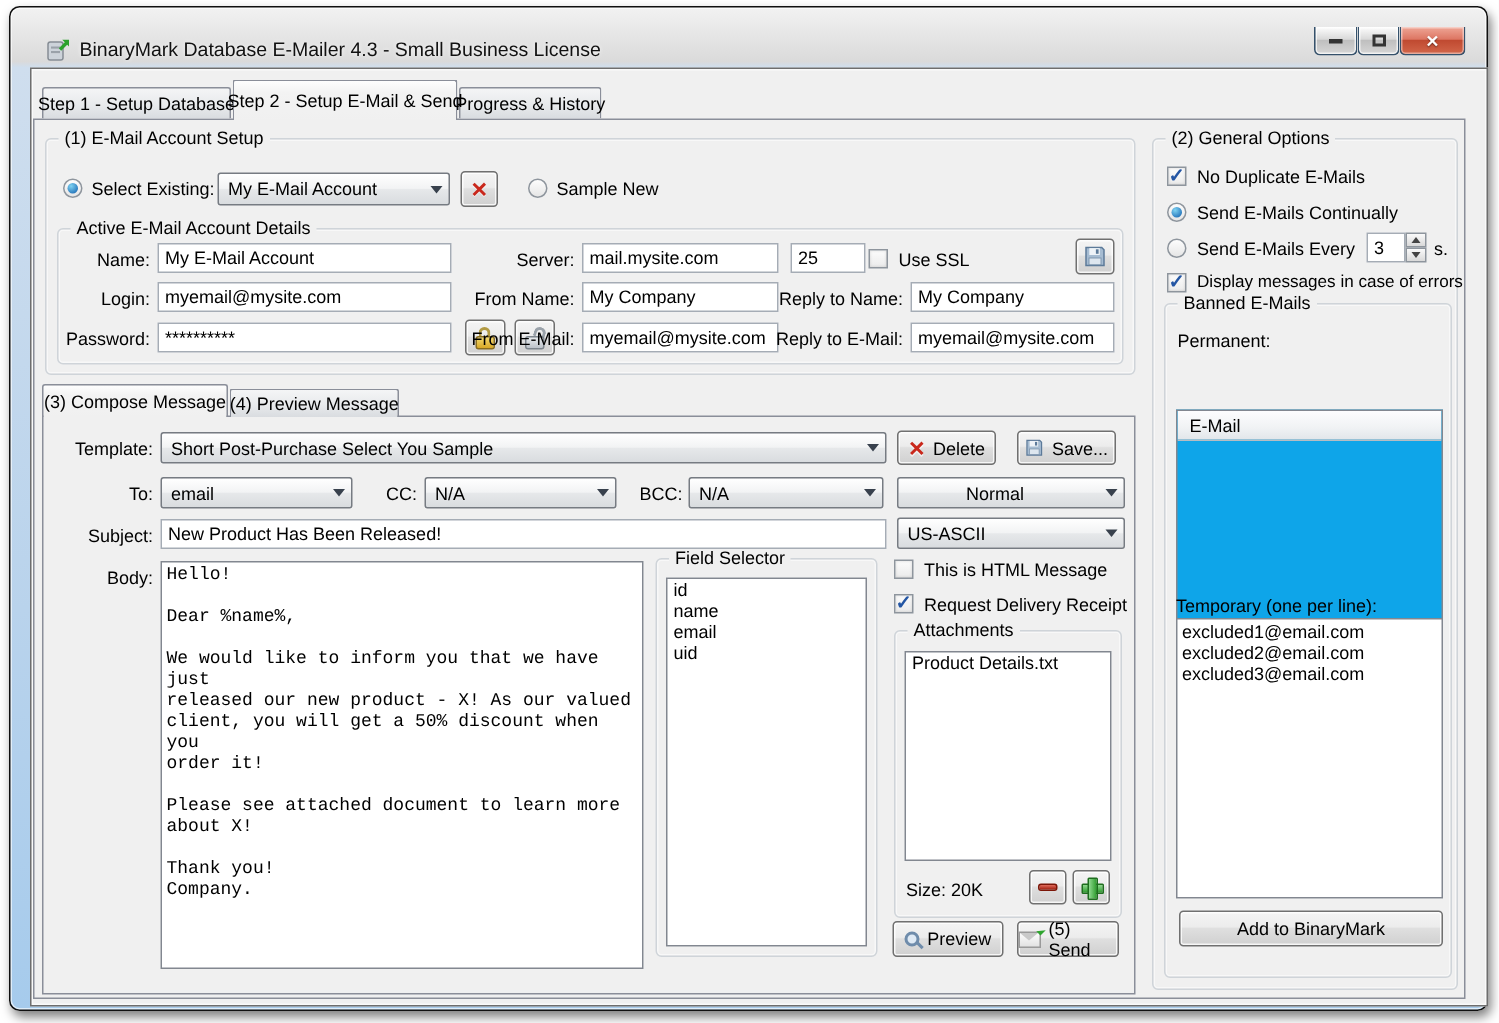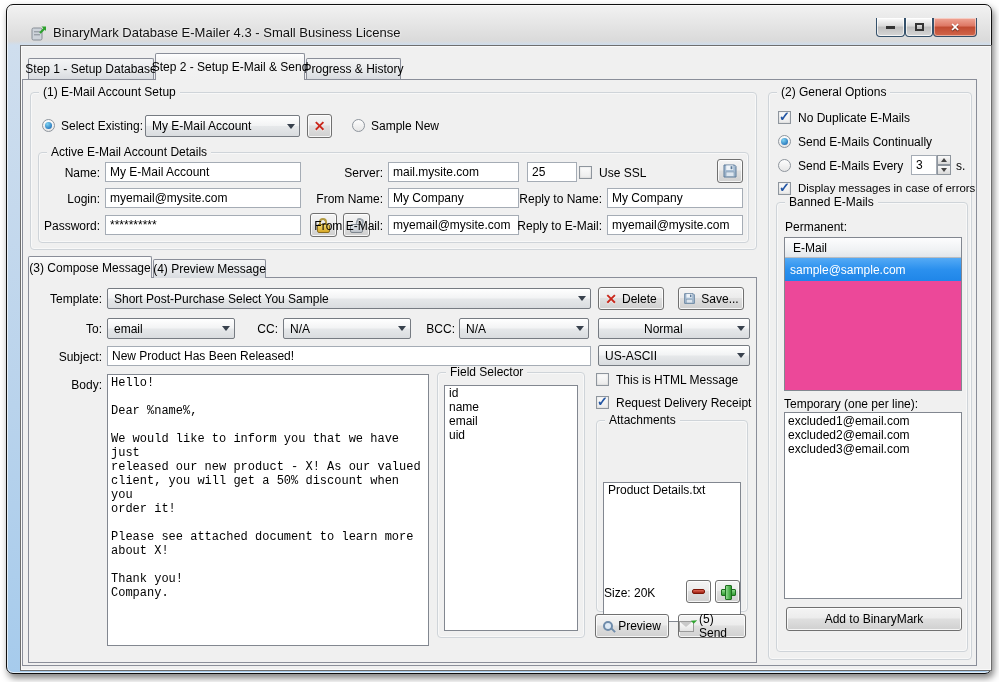--- a/index.html
+++ b/index.html
@@ -58,21 +58,21 @@
     background:linear-gradient(#fdfdfd,#e6e6e6); z-index:6; cursor:default; }
   .radio.sel::after { content:""; position:absolute; left:2px; top:2px; width:7px; height:7px; border-radius:50%;
     background:radial-gradient(circle at 35% 30%, #7fd3f2, #2f7fc1 70%, #1d5d9a); }
   .list { position:absolute; border:1px solid #828790; background:#fff; z-index:6; overflow:hidden; }
   .list-item { padding:0 4px; line-height:14px; white-space:nowrap; }
   .txtarea { position:absolute; border:1px solid #828790; background:#fff; resize:none; overflow:hidden;
     padding:1px 3px; z-index:6; }
   .mono { font-family:"Liberation Mono","DejaVu Sans Mono",monospace; font-size:12px; line-height:14px; }
 
   
-  .grid { position:absolute; border:1px solid #828790; background:#ec4899; z-index:6; overflow:hidden; }
+  .grid { position:absolute; border:1px solid #828790; background:#0ea5e9; z-index:6; overflow:hidden;margin-top:36px; }
   .grid-header { height:20px; background:linear-gradient(#fdfdfe,#f0f2f4 60%,#e2e6ea); border-bottom:1px solid #b6bcc2;
     display:flex; align-items:center; padding-left:8px; }
   .grid-row-sel { height:23px; background:linear-gradient(#54aaf5,#2b90ee 50%,#1f86e8); color:#fff;
     display:flex; align-items:center; padding-left:5px; white-space:nowrap; }
 
   
   .spin-btns { position:absolute; width:14px; height:20px; z-index:6; display:flex; flex-direction:column; }
   .spin-b { flex:1; border:1px solid #8e959d; background:linear-gradient(#fafafa,#d9d9d9); display:flex;
     align-items:center; justify-content:center; }
   .tri-up-s { width:0; height:0; border-left:3px solid transparent; border-right:3px solid transparent; border-bottom:4px solid #444; }
@@ -295,21 +295,21 @@
   </div>
 
   <div class="chk" style="left:596px;top:373px;"></div>
   <div class="lbl" style="left:616px;top:373px;">This is HTML Message</div>
   <div class="chk checked" style="left:596px;top:396px;"></div>
   <div class="lbl" style="left:616px;top:396px;">Request Delivery Receipt</div>
 
   <div class="grp" style="left:596px;top:420px;width:152px;height:192px;">
     <span class="grp-title">Attachments</span>
   </div>
-  <div class="list" style="left:603px;top:434px;width:138px;height:140px;margin-top:48px;">
+  <div class="list" style="left:603px;top:434px;width:138px;height:140px;">
     <div class="list-item">Product Details.txt</div>
   </div>
   <div class="lbl" style="left:604px;top:586px;">Size: 20K</div>
   <div class="btn" style="left:686px;top:580px;width:25px;height:23px;">
       <span class="minus-g"></span>
     </div>
   <div class="btn" style="left:715px;top:580px;width:25px;height:23px;">
       <span class="plus-g"></span>
     </div>
 
@@ -345,21 +345,20 @@
   <div class="lbl" style="left:798px;top:182px;font-size:11.4px;">Display messages in case of errors</div>
 
   <div class="grp" style="left:776px;top:202px;width:192px;height:450px;">
     <span class="grp-title">Banned E-Mails</span>
   </div>
   <div class="lbl" style="left:785px;top:220px;">Permanent:</div>
   <div class="grid" style="left:784px;top:237px;width:178px;height:154px;">
     <div class="grid-header">
         <span>E-Mail</span>
       </div>
-    <div class="grid-row-sel">sample@sample.com</div>
   </div>
   <div class="lbl" style="left:784px;top:397px;">Temporary (one per line):</div>
   <textarea class="txtarea" style="left: 784px; top: 412px; width: 178px; height: 187px; font-family: &quot;Liberation Sans&quot;, sans-serif; font-size: 12px; line-height: 14px;" readonly="">excluded1@email.com
 excluded2@email.com
 excluded3@email.com</textarea>
   <div class="btn" style="left:786px;top:607px;width:176px;height:24px;">
       <span>Add to BinaryMark</span>
     </div>
 </div>
 

